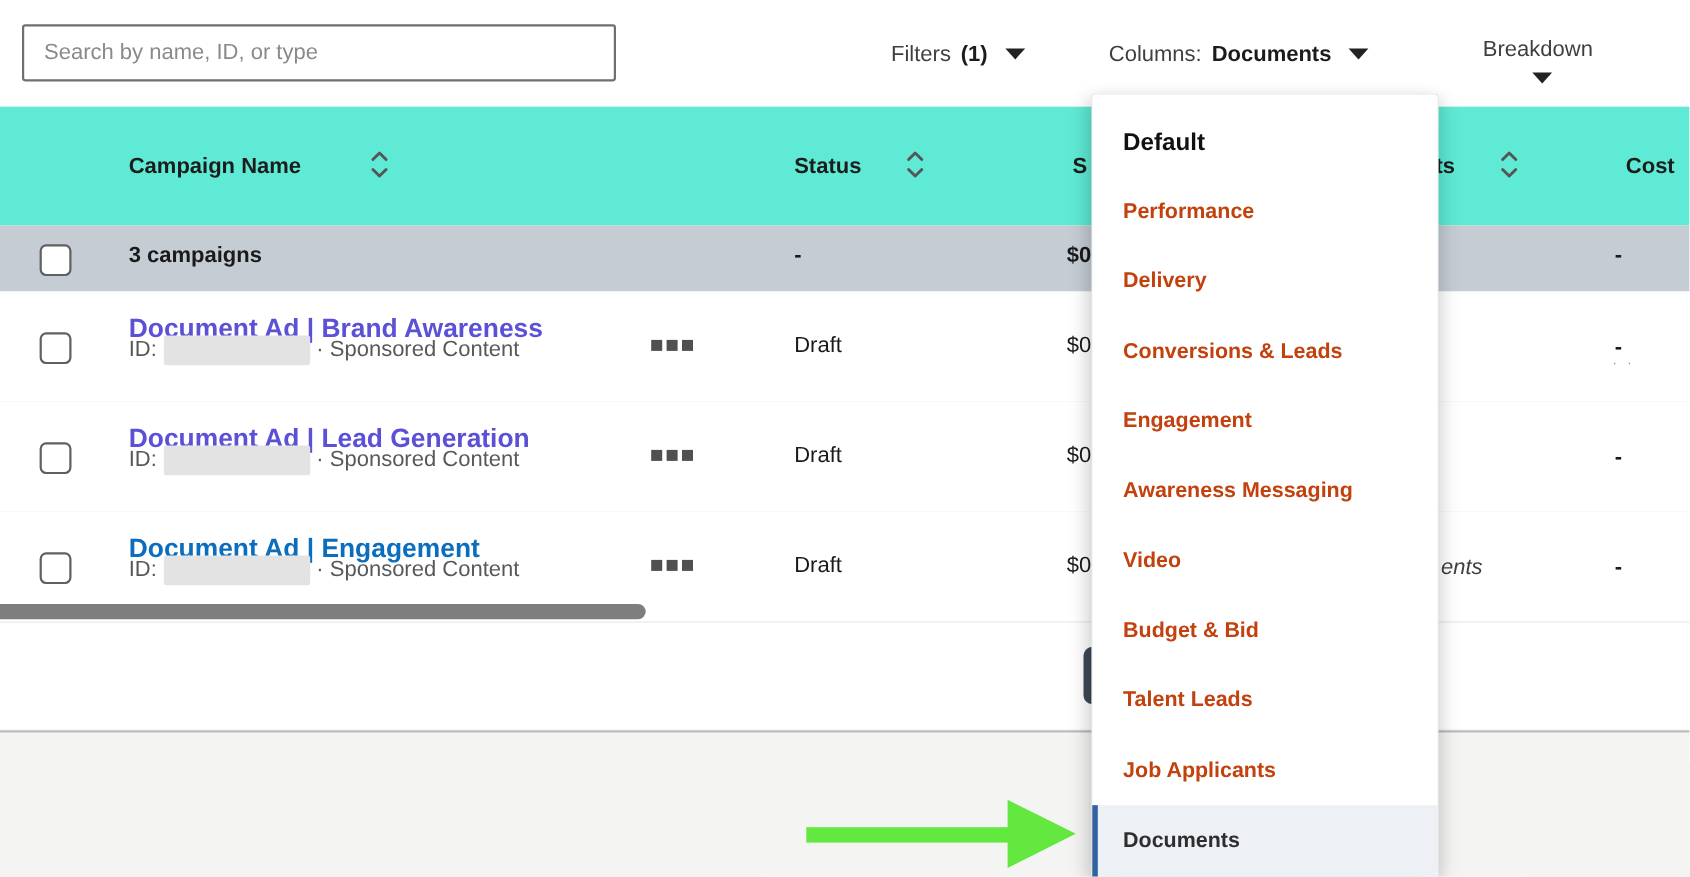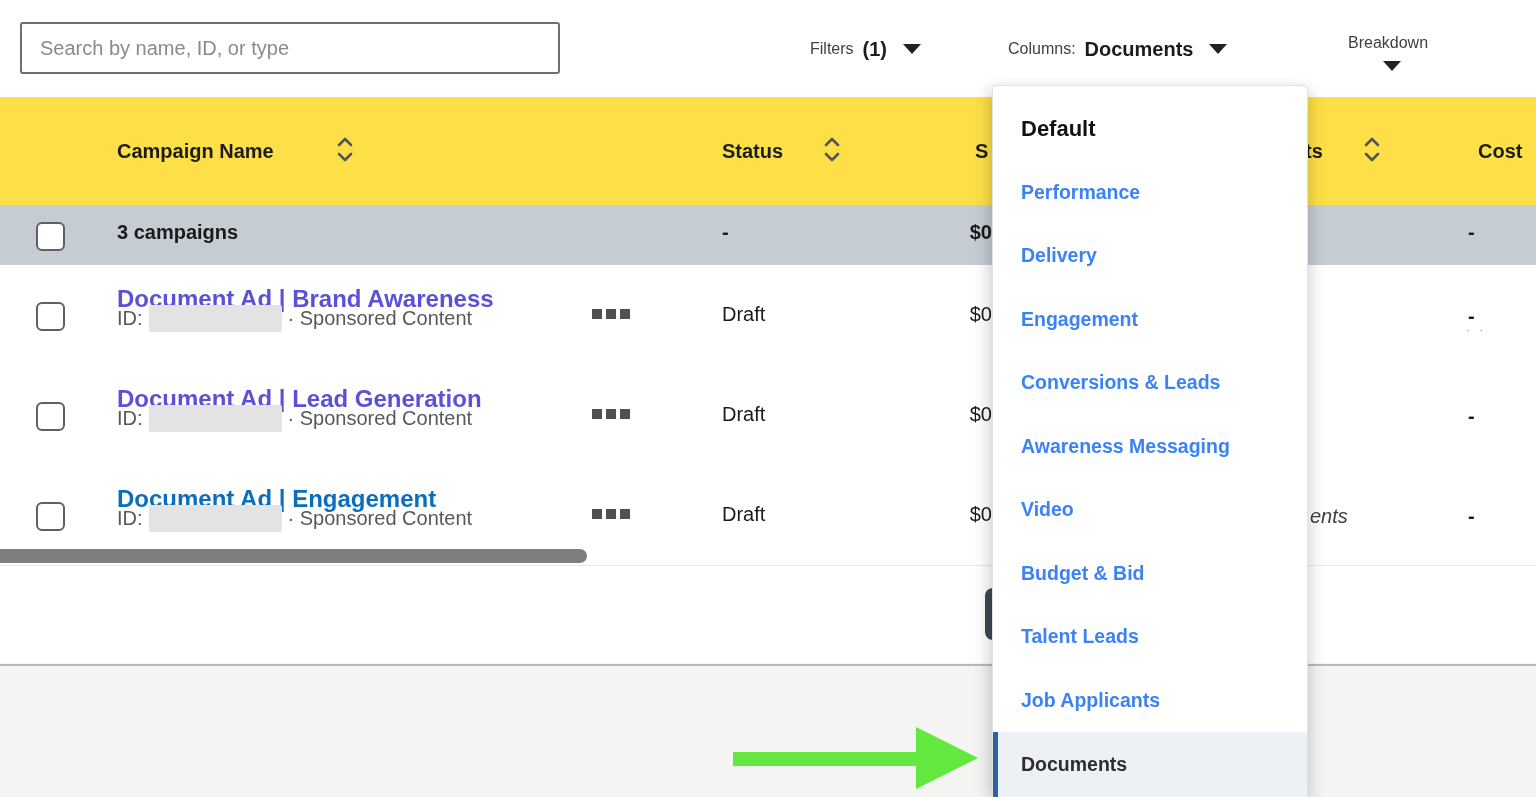--- a/index.html
+++ b/index.html
@@ -13,27 +13,27 @@
 
   
   .search-input{
     position:absolute;left:20px;top:22px;width:500px;height:48px;
     border:2px solid #6f6f6f;border-radius:3px;padding:0 18px;
     font-family:"Liberation Sans",sans-serif;font-size:20px;color:#444;
     outline:none;background:#fff;
   }
   .search-input::placeholder{color:#8a8a8a;}
   .tb-group{position:absolute;top:34px;height:30px;display:flex;align-items:center;gap:9px;cursor:pointer;}
-  .tb-label{font-size:16px;color:#3f3f3f;}
+  .tb-label{font-size:20px;color:#3f3f3f;}
   .tb-bold{font-size:20px;font-weight:700;color:#1c1c1c;}
   .caret{width:0;height:0;border-left:9px solid transparent;border-right:9px solid transparent;
     border-top:10px solid #222;margin-left:7px;}
 
   
-  .thead{position:absolute;left:0;top:97px;width:1536px;height:108px;background:#fde047;}
+  .thead{position:absolute;left:0;top:97px;width:1536px;height:108px;background:#5eead4;}
   .th{position:absolute;font-size:20px;font-weight:700;color:#1c1c1c;top:43px;white-space:nowrap;}
   .sorticon{position:absolute;top:38px;}
   .summary{position:absolute;left:0;top:205px;width:1536px;height:60px;background:#c5ccd4;}
   .row{position:absolute;left:0;width:1536px;height:100px;background:#fff;border-bottom:1px solid #e7e7e7;}
   .checkbox{position:absolute;left:36px;width:25px;height:25px;border:2px solid #5e6063;
     border-radius:6px;background:#fff;cursor:pointer;}
   .cell{position:absolute;font-size:20px;white-space:nowrap;}
   .bold{font-weight:700;}
   .link{font-size:24px;font-weight:700;cursor:pointer;text-decoration:none;}
   .link-purple{color:#5a51d6;}
@@ -63,21 +63,21 @@
   
   .obscured-btn{position:absolute;left:985px;top:588px;width:12px;height:52px;background:#3e4a57;
     border-radius:8px 0 0 8px;z-index:5;cursor:pointer;}
 
   
   .menu{position:absolute;left:992px;top:85px;width:316px;height:712px;background:#fff;
     border:1px solid #e3e3e3;border-bottom:none;border-radius:4px 4px 0 0;
     box-shadow:-5px 5px 16px rgba(0,0,0,0.14),5px 5px 16px rgba(0,0,0,0.10);
     z-index:50;display:flex;flex-direction:column;padding-top:11px;box-sizing:border-box;}
   .menu-item{height:63.5px;display:flex;align-items:center;padding-left:28px;
-    font-size:19.5px;font-weight:700;color:#3b82f6;cursor:pointer;flex:none;}
+    font-size:19.5px;font-weight:700;color:#c2410c;cursor:pointer;flex:none;}
   .menu-item.header{font-size:22px;color:#111;text-align:center;}
   .menu-item.selected{background:#edf1f6;border-left:5px solid #2e62a1;padding-left:23px;
     color:#2e2e2e;flex:1 0 auto;align-items:center;}
   svg{display:block;}
 </style>
 </head>
 <body>
 
 <input class="search-input" type="text" placeholder="Search by name, ID, or type" style="">
 
@@ -195,21 +195,21 @@
 
 <div class="arrow-shaft"></div>
 <div class="arrow-head"></div>
 
 <div class="obscured-btn"></div>
 
 <div class="menu">
   <div class="menu-item header">Default</div>
   <div class="menu-item">Performance</div>
   <div class="menu-item">Delivery</div>
+  <div class="menu-item">Conversions &amp; Leads</div>
   <div class="menu-item">Engagement</div>
-  <div class="menu-item">Conversions &amp; Leads</div>
   <div class="menu-item">Awareness Messaging</div>
   <div class="menu-item">Video</div>
   <div class="menu-item">Budget &amp; Bid</div>
   <div class="menu-item">Talent Leads</div>
   <div class="menu-item">Job Applicants</div>
   <div class="menu-item selected">Documents</div>
 </div>
 
 </body></html>

